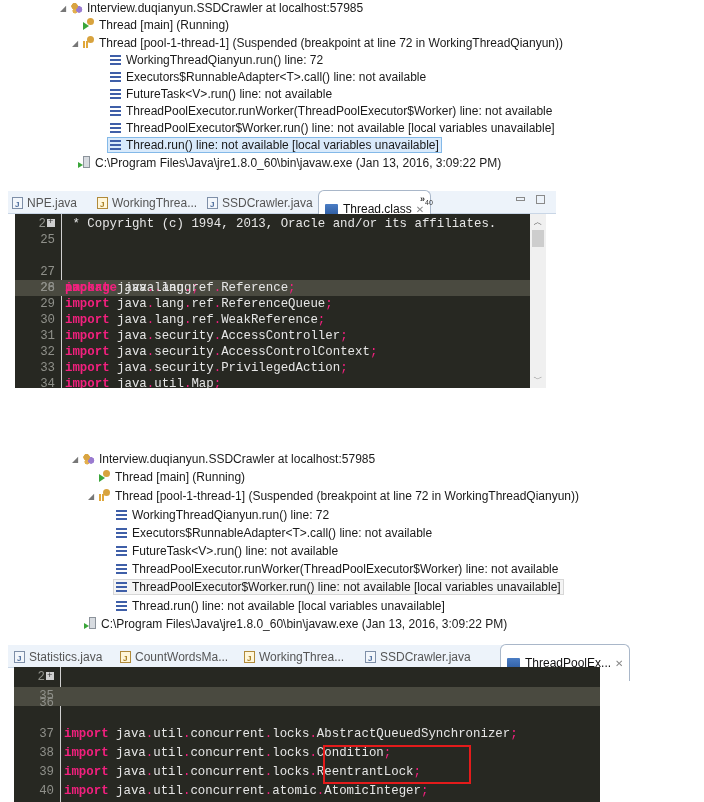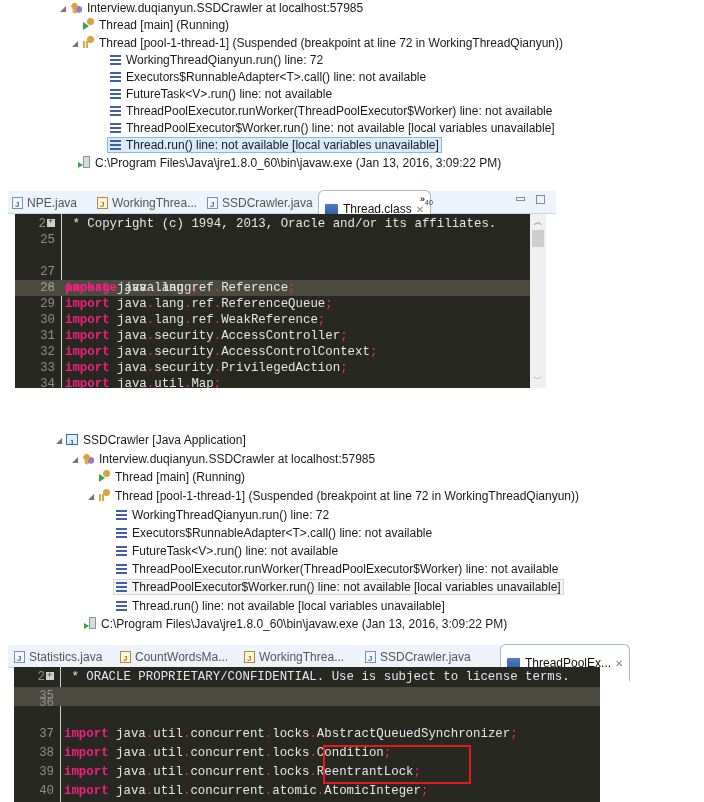--- a/index.html
+++ b/index.html
@@ -102,23 +102,20 @@
       <div class="cline" style="top: 162px; height: 16px; line-height: 16px;"><span class="ln">34</span><span class="code"><span class="kw">import</span><span> java</span><span class="dot">.</span><span>util</span><span class="dot">.</span><span>Map</span><span class="dot">;</span></span></div>
     </div>
 </div>
 <div class="vscroll" style="left:530px;top:214px;height:174px;">
   <div class="arr" style="top:2px;">︿</div>
   <div class="thumb" style="top:16px;height:17px;"></div>
   <div class="arr" style="bottom:2px;">﹀</div>
 </div>
 
 <div class="panel" style="top:432px;width:704px;height:200px;">
-  <div class="row" style="left:16px;top:0;">
-    <span class="tw">◢</span><span class="ico ico-app"></span><span>SSDCrawler [Java Application]</span>
-  </div>
   <div class="row" style="left:32px;top:19px;">
     <span class="tw">◢</span><span class="ico ico-debug"></span><span>Interview.duqianyun.SSDCrawler at localhost:57985</span>
   </div>
   <div class="row" style="left:58px;top:37px;">
     <span class="ico ico-run"></span><span>Thread [main] (Running)</span>
   </div>
   <div class="row" style="left:48px;top:56px;">
     <span class="tw">◢</span><span class="ico ico-susp"></span><span>Thread [pool-1-thread-1] (Suspended (breakpoint at line 72 in WorkingThreadQianyun))</span>
   </div>
   <div class="row" style="left:76px;top:75px;"><span class="ico ico-frame"></span><span>WorkingThreadQianyun.run() line: 72</span></div>
@@ -133,21 +130,21 @@
 <div class="tabbar-bg" style="top:645px;width:600px;height:22px;"></div>
 <div class="tab" style="left:14px;top:646px;"><span class="ticon"></span><span>Statistics.java</span></div>
 <div class="tab" style="left:120px;top:646px;"><span class="ticon warn"></span><span>CountWordsMa...</span></div>
 <div class="tab" style="left:244px;top:646px;"><span class="ticon warn"></span><span>WorkingThrea...</span></div>
 <div class="tab" style="left:365px;top:646px;"><span class="ticon"></span><span>SSDCrawler.java</span></div>
 <div class="tab active" style="left:500px;top:644px;height:24px;line-height:24px;"><span class="ticon cls"></span><span>ThreadPoolEx...</span><span class="close-x">✕</span></div>
 
 <div class="editor" style="left:14px;top:667px;width:586px;height:135px;">
   <div class="gutter"></div>
   <div id="code-bottom">
-      <div class="cline" style="top: 1px; height: 19px; line-height: 19px;"><span class="ln">2<span class="fold"></span></span><span class="code"><span> * ORACLE PROPRIETARY/CONFIDENTIAL. Use is subject to license terms.</span></span></div>
+      <div class="cline" style="top: 1px; height: 19px; line-height: 19px;"><span class="ln">2<span class="fold"></span></span></div>
       <div class="cline hl" style="top: 20px; height: 19px; line-height: 19px;"><span class="ln">35</span><span class="code"></span></div>
       <div class="cline" style="top: 27px; height: 19px; line-height: 19px;"><span class="ln">36</span></div>
       <div class="cline" style="top: 58px; height: 19px; line-height: 19px;"><span class="ln">37</span><span class="code"><span class="kw">import</span><span> java</span><span class="dot">.</span><span>util</span><span class="dot">.</span><span>concurrent</span><span class="dot">.</span><span>locks</span><span class="dot">.</span><span>AbstractQueuedSynchronizer</span><span class="dot">;</span></span></div>
       <div class="cline" style="top: 77px; height: 19px; line-height: 19px;"><span class="ln">38</span><span class="code"><span class="kw">import</span><span> java</span><span class="dot">.</span><span>util</span><span class="dot">.</span><span>concurrent</span><span class="dot">.</span><span>locks</span><span class="dot">.</span><span>Condition</span><span class="dot">;</span></span></div>
       <div class="cline" style="top: 96px; height: 19px; line-height: 19px;"><span class="ln">39</span><span class="code"><span class="kw">import</span><span> java</span><span class="dot">.</span><span>util</span><span class="dot">.</span><span>concurrent</span><span class="dot">.</span><span>locks</span><span class="dot">.</span><span>ReentrantLock</span><span class="dot">;</span></span></div>
       <div class="cline" style="top: 115px; height: 19px; line-height: 19px;"><span class="ln">40</span><span class="code"><span class="kw">import</span><span> java</span><span class="dot">.</span><span>util</span><span class="dot">.</span><span>concurrent</span><span class="dot">.</span><span>atomic</span><span class="dot">.</span><span>AtomicInteger</span><span class="dot">;</span></span></div>
       <div class="cline" style="top: 134px; height: 19px; line-height: 19px;"><span class="ln">41</span><span class="code"></span></div>
     </div>
 </div>
 <div class="redbox" style="left:323px;top:745px;width:148px;height:39px;"></div>

